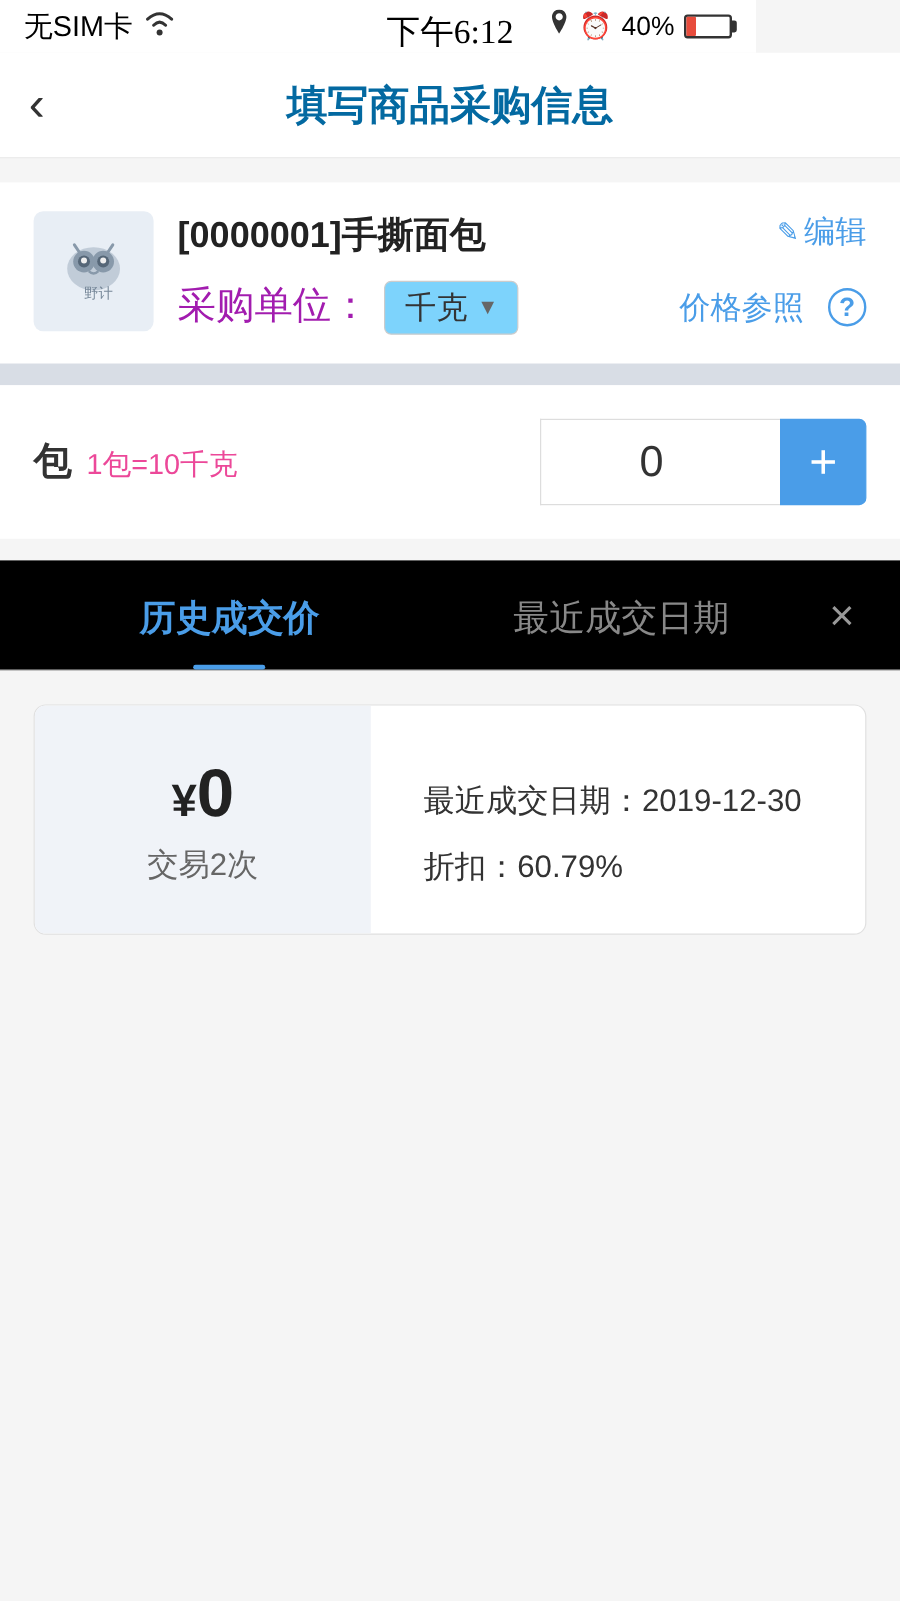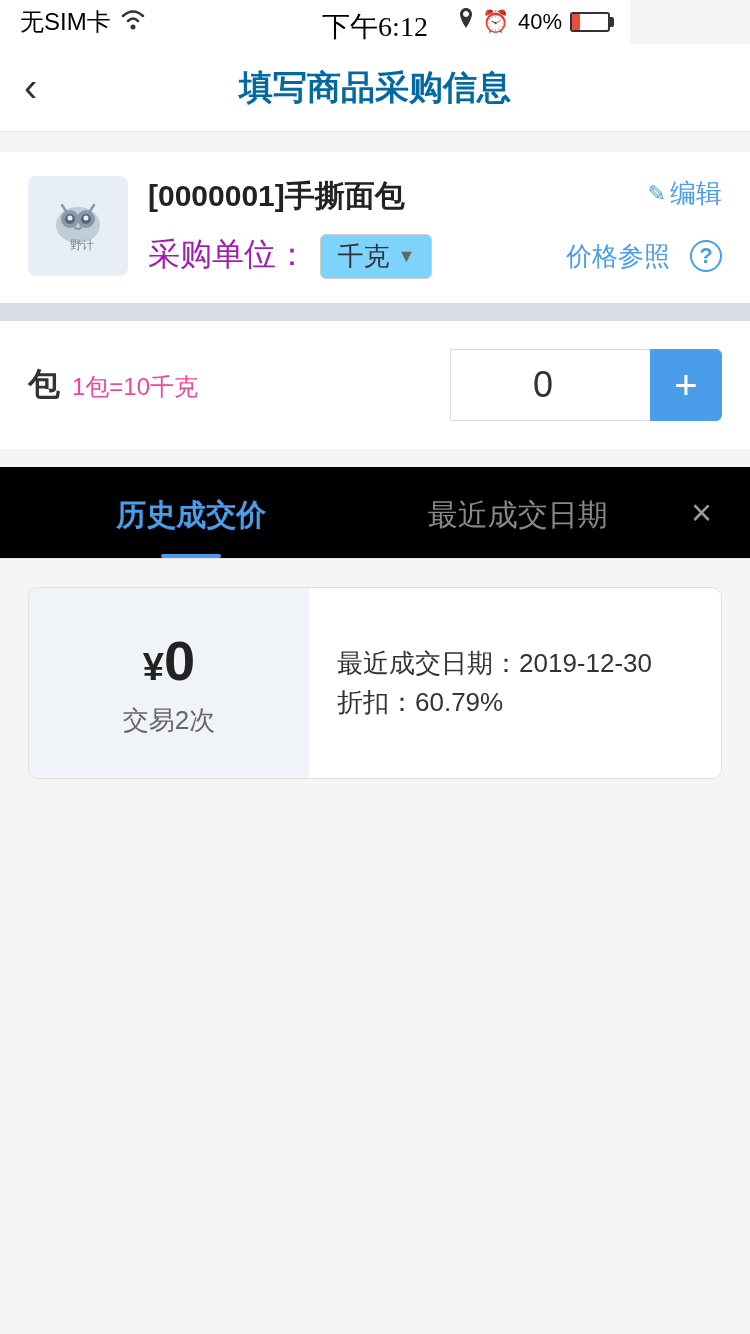--- a/index.html
+++ b/index.html
@@ -322,24 +322,25 @@
     .price-yen {
       font-size: 38px;
     }
     .price-trade-count {
       font-size: 26px;
       color: #666;
       margin-top: 10px;
     }
     .price-card-right {
       flex: 1;
-      padding: 36px 28px;
+      padding: 36px 44px;
       display: flex;
       flex-direction: column;
-      justify-content: center;
+      gap: 16px;
+      justify-content: flex-end;
     }
     .price-detail-row {
       font-size: 26px;
       color: #333;
       line-height: 1.5;
     }
 
     
     .bottom-area {
       background: #f5f5f5;

